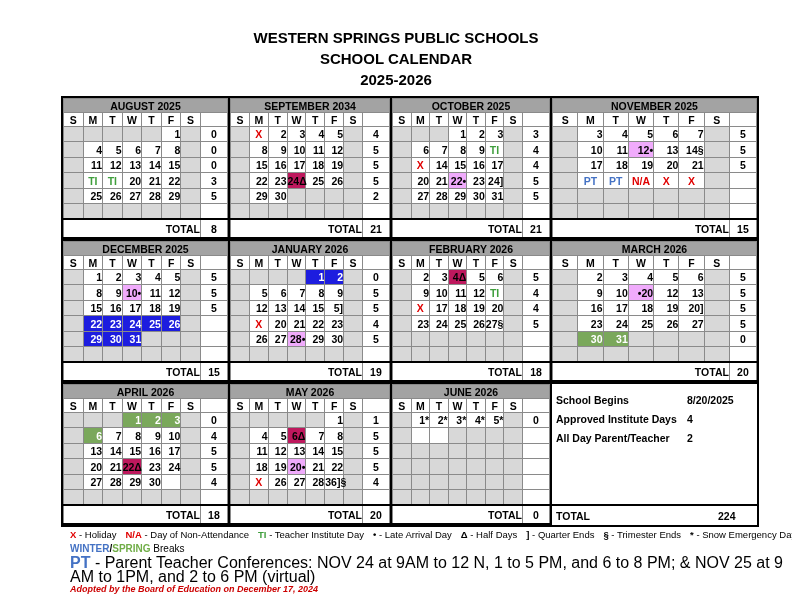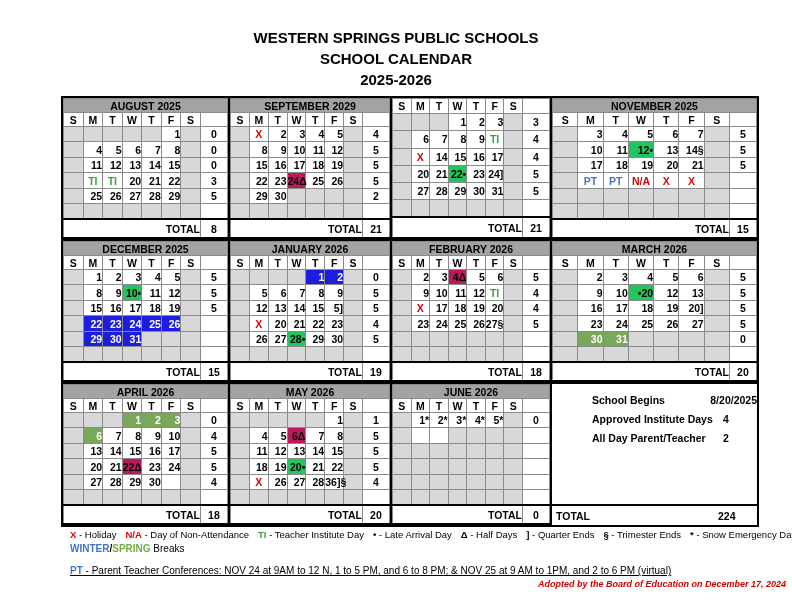--- a/index.html
+++ b/index.html
@@ -27,48 +27,48 @@
   td.mtitle{border:1px solid #000;text-align:center;font-size:11px;height:14px;background:#a3a3a3;}
   td.dhead{text-align:center;height:13px;background:#fff;}
   tr.week td{height:15px;}
   td.c{text-align:right;padding-right:2px;background:#fff;}
   td.c.off{background:#d8d8d8;}
   td.c.wht{background:#fff;}
   td.c.sym{text-align:center;padding-right:0;}
   .red-t{color:#e00000;}
   .grn-t{color:#3f9e3c;}
   .blu-t{color:#4472c4;}
-  td.c.bg-yel{background:#22c55e;margin-left:41px;}
+  td.c.bg-yel{background:#f0abfc;margin-left:41px;}
   td.c.bg-blu{background:#1d1ddf;color:#fff;}
   td.c.bg-grn{background:#7aa85b;color:#fff;}
   td.c.bg-half{background:#be185d;}
   td.wtotal{text-align:center;background:#fff;}
   tr.total-row td{border-top:2px solid #000;border-bottom:2px solid #000;height:18px;background:#fff;}
   td.tlabel{text-align:right;padding-right:3px;font-size:11px;}
   td.tvalue{text-align:center;font-size:11px;}
   
   .summary-panel{border:1px solid #000;box-sizing:border-box;display:flex;flex-direction:column;background:#fff;}
   .summary-rows{flex:1;padding-top:7px;}
-  .srow{display:flex;font-size:10.5px;font-weight:bold;line-height:19px;margin-left:36px;}
+  .srow{display:flex;font-size:10.5px;font-weight:bold;line-height:19px;}
   .slabel{width:131px;padding-left:4px;}
   .svalue{}
   .sum-total{height:19px;border-top:2px solid #000;display:flex;align-items:center;
     font-size:10.5px;font-weight:bold;}
   .sum-total .slabel{width:162px;}
   
   .legend{position:absolute;left:70px;top:528px;width:716px;font-size:9.5px;line-height:13.5px;}
   .legend-line1 .lsym{font-weight:bold;}
   .legend-item{margin-right:9px;white-space:nowrap;}
   .legend-line2{font-size:10px;}
   .w-winter{font-weight:bold;color:#4472c4;}
   .w-slash{font-weight:bold;}
   .w-spring{font-weight:bold;color:#70ad47;}
-  .legend-line3{font-size:10px;margin-top:9px;text-decoration:underline;}
+  .legend-line3{font-size:16px;margin-top:1px;}
   .legend-line3 .lsym{font-weight:bold;color:#4472c4;}
-  .adopted{color:#cc0000;font-weight:bold;font-style:italic;font-size:9px;text-align:right;}
+  .adopted{color:#cc0000;font-weight:bold;font-style:italic;font-size:9px;}
 </style>
 </head>
 <body>
 
 <div class="title-block">
   <div>WESTERN SPRINGS PUBLIC SCHOOLS</div>
   <div>SCHOOL CALENDAR</div>
   <div>2025-2026</div>
 </div>
 
@@ -173,21 +173,21 @@
           <col>
           <col>
           <col>
           <col>
           <col>
           <col>
           <col class="tcol">
         </colgroup>
         <tbody>
           <tr>
-            <td colspan="8" class="mtitle">SEPTEMBER 2029</td>
+            <td colspan="8" class="mtitle">SEPTEMBER 2034</td>
           </tr>
           <tr>
             <td class="dhead">S</td>
             <td class="dhead">M</td>
             <td class="dhead">T</td>
             <td class="dhead">W</td>
             <td class="dhead">T</td>
             <td class="dhead">F</td>
             <td class="dhead">S</td>
             <td class="dhead"></td>
@@ -265,20 +265,23 @@
           <col>
           <col>
           <col>
           <col>
           <col>
           <col>
           <col>
           <col class="tcol">
         </colgroup>
         <tbody>
+          <tr>
+            <td colspan="8" class="mtitle">OCTOBER 2025</td>
+          </tr>
           <tr>
             <td class="dhead">S</td>
             <td class="dhead">M</td>
             <td class="dhead">T</td>
             <td class="dhead">W</td>
             <td class="dhead">T</td>
             <td class="dhead">F</td>
             <td class="dhead">S</td>
             <td class="dhead"></td>
           </tr>

